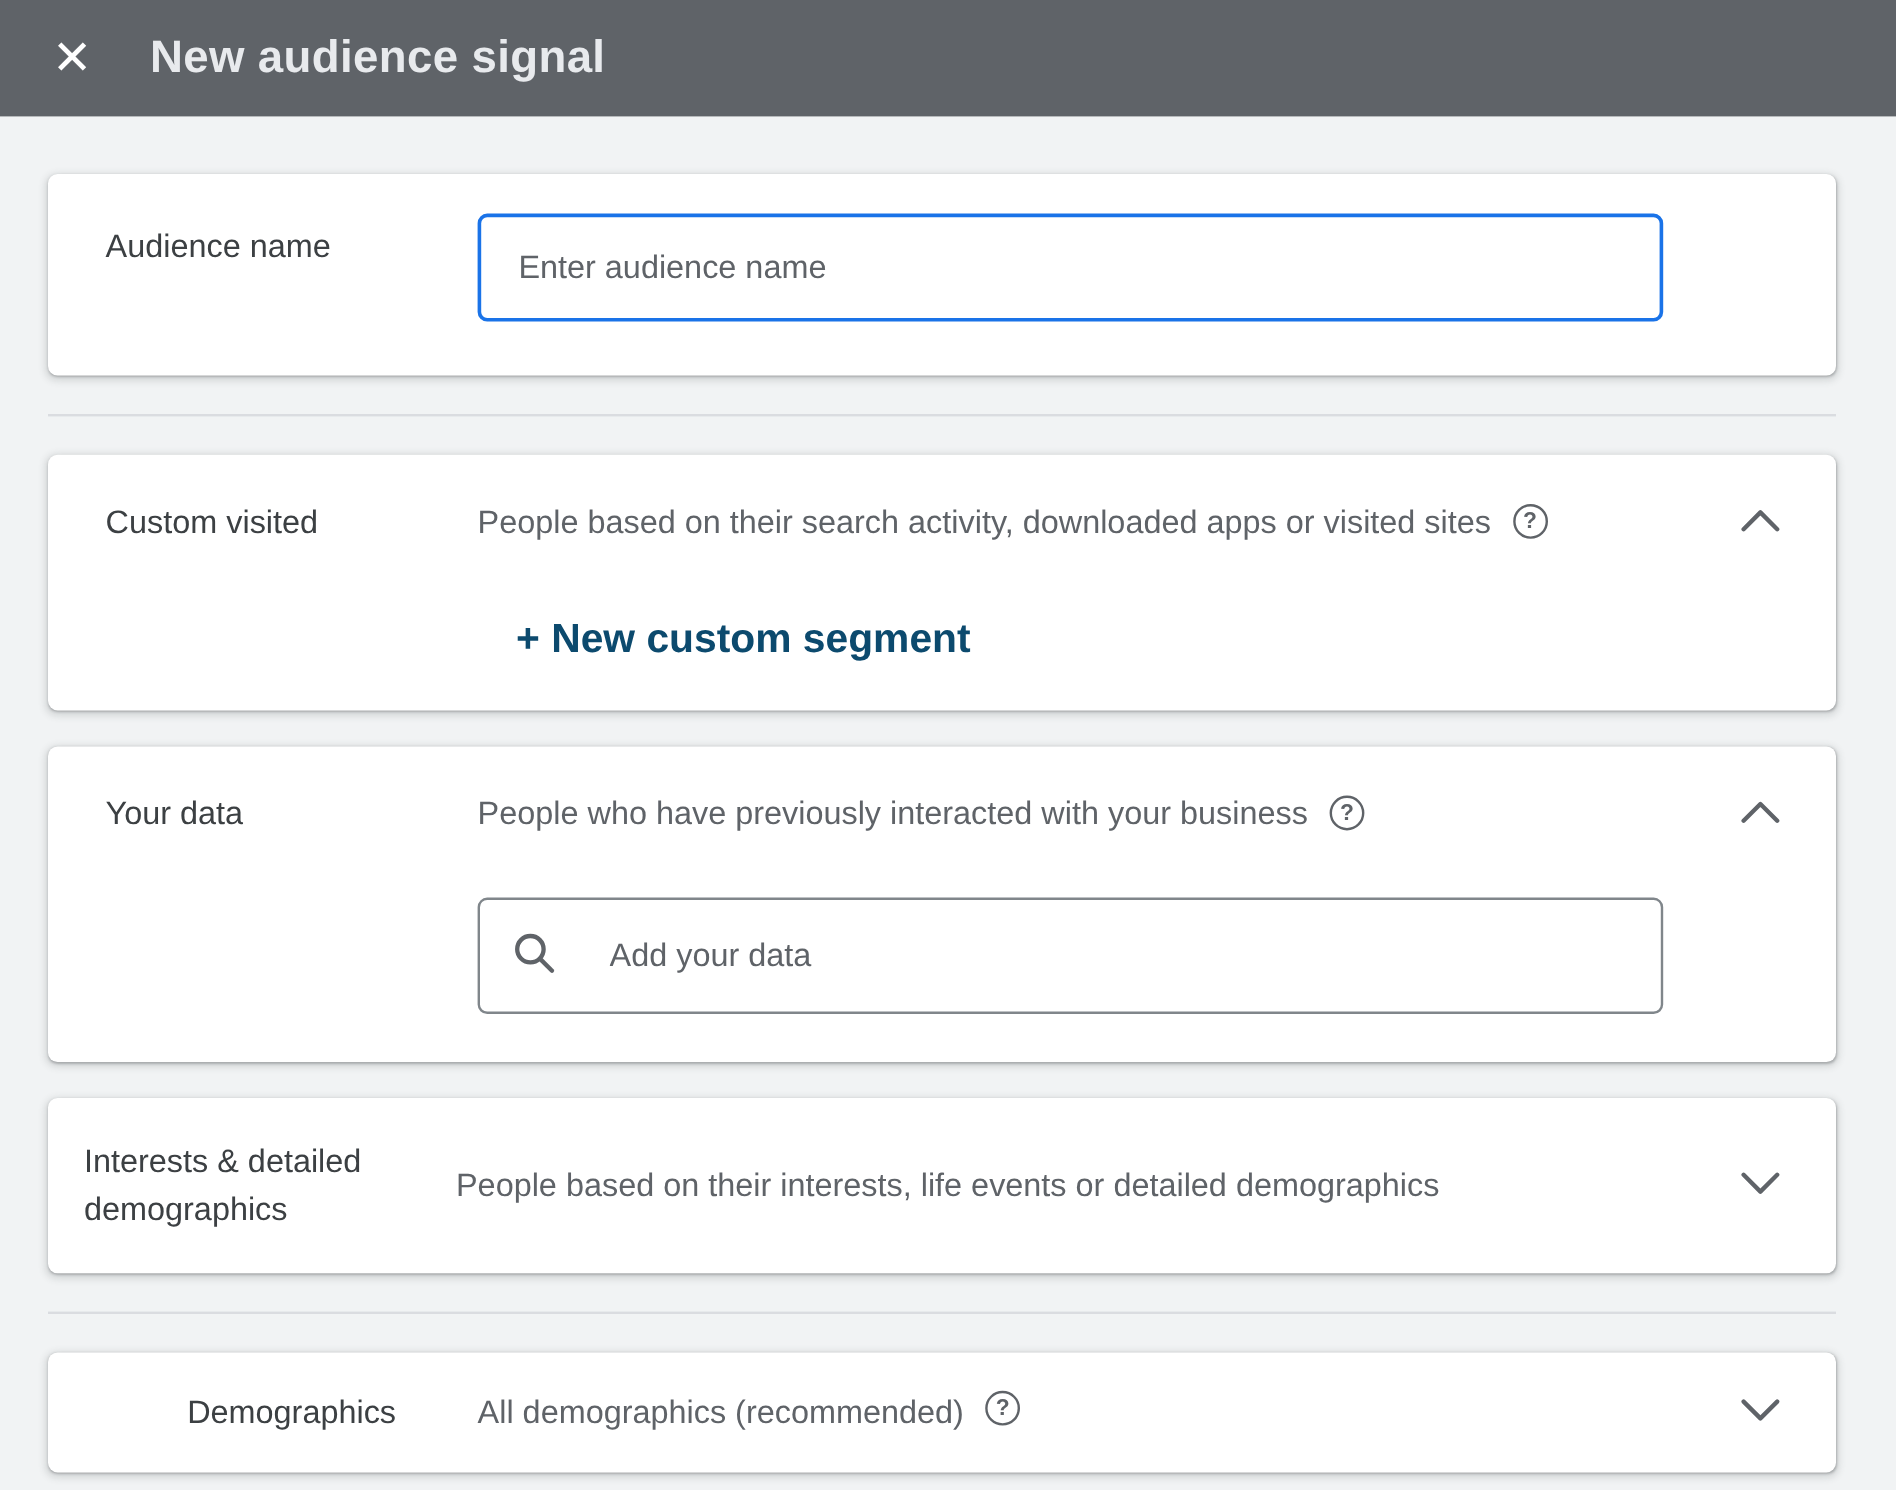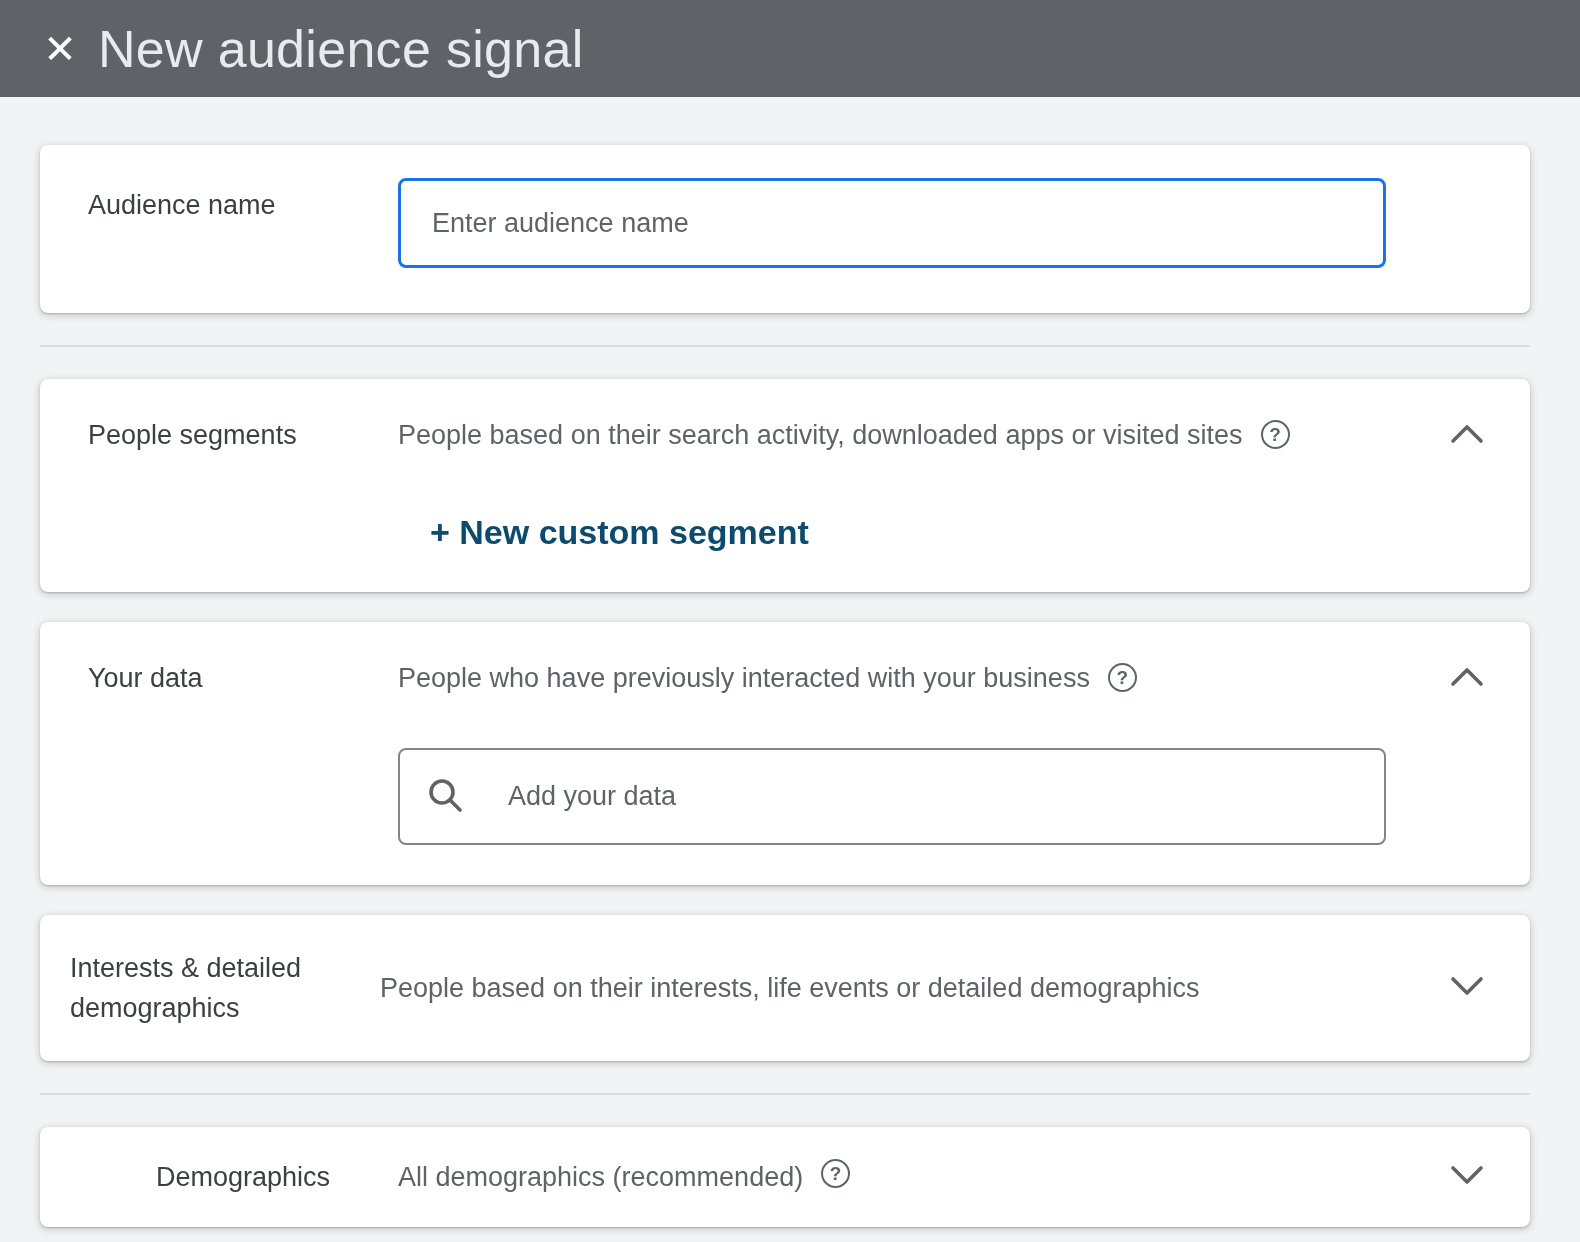--- a/index.html
+++ b/index.html
@@ -24,23 +24,23 @@
     color: #ffffff;
     font-size: 40px;
     line-height: 1;
     width: 44px;
     text-align: center;
     cursor: pointer;
     font-weight: 300;
   }
   .header-title {
     color: #e8eaed;
-    font-size: 52px;
-    font-weight: 400;
-    margin-left: 16px;
+    font-size: 38px;
+    font-weight: 700;
+    margin-left: 43px;
     letter-spacing: 0.3px;
   }
 
   
   .content {
     padding: 48px 50px 0 40px;
   }
   .card {
     background: #ffffff;
     border-radius: 8px;
@@ -182,21 +182,21 @@
 
   <div class="card card-audience">
     <div class="label-col">Audience name</div>
     <input class="audience-input" type="text" placeholder="Enter audience name" style="">
   </div>
 
   <div class="divider"></div>
 
   <div class="card section-card">
     <div class="section-head">
-      <div class="label-col">People segments</div>
+      <div class="label-col">Custom visited</div>
       <div class="desc-wrap">
         <span class="desc-text">People based on their search activity, downloaded apps or visited sites</span>
         <span class="help-icon">?</span>
       </div>
       <div class="chevron-col">
         <span>
           <svg width="36" height="22" viewBox="0 0 36 22">
               <path d="M4 18 L18 4 L32 18" stroke="#5f6368" stroke-width="3.6" fill="none" stroke-linecap="round" stroke-linejoin="round"></path>
             </svg>
         </span>

